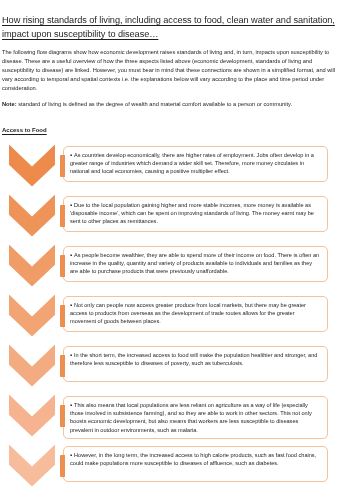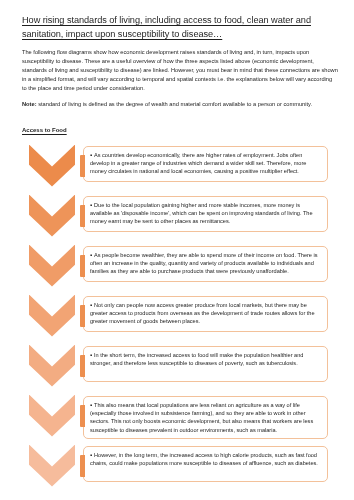--- a/index.html
+++ b/index.html
@@ -13,21 +13,21 @@
     font-family: "Liberation Sans", sans-serif;
     color: #231f20;
     overflow: hidden;
   }
 
   .page {
     position: relative;
     width: 354px;
     height: 500px;
     box-sizing: border-box;
-    padding: 14px 16px 0 22px;
+    padding: 14px 16px 0 2px;
   }
 
   
   .doc-title {
     font-size: 9.2px;
     line-height: 13.5px;
     font-weight: 400;
     color: #1f1f1f;
     text-decoration: underline;
     text-underline-offset: 2px;

